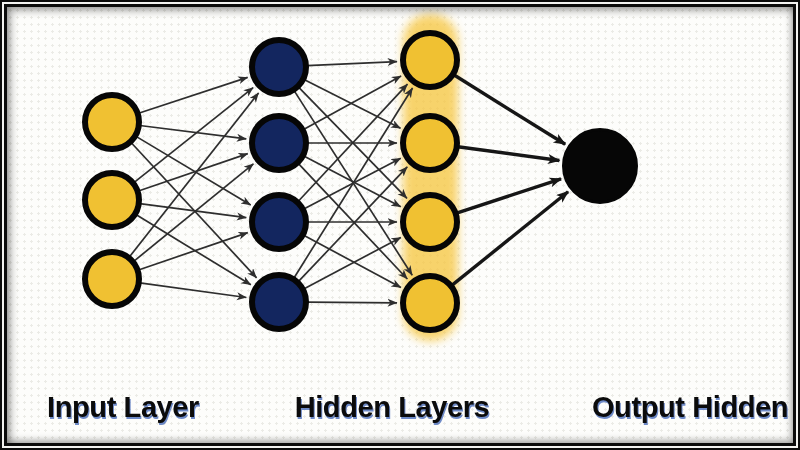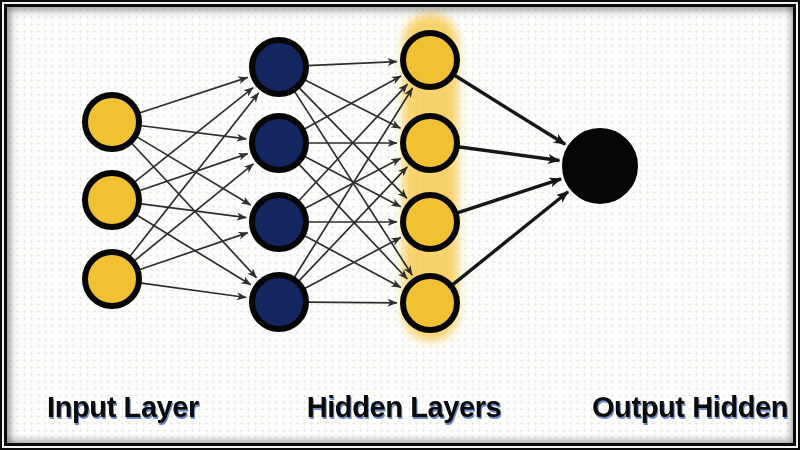--- a/index.html
+++ b/index.html
@@ -41,21 +41,21 @@
     transform:translateX(-50%);
     white-space:nowrap;
     font-size:29px;
     font-weight:bold;
     letter-spacing:-0.4px;
     color:#0b0b0b;
     text-shadow:1px 2px 0 rgba(62,99,181,0.75);
     z-index:3;
   }
   #label-input{left:123px;}
-  #label-hidden{left:404px;}
+  #label-hidden{left:392px;}
   #label-output{left:690px;}
 </style>
 </head>
 <body>
 
 <div id="stage">
   <div id="paper"></div>
 
   <div id="hidden-highlight" style="background: rgb(246, 197, 60);"></div>
 

